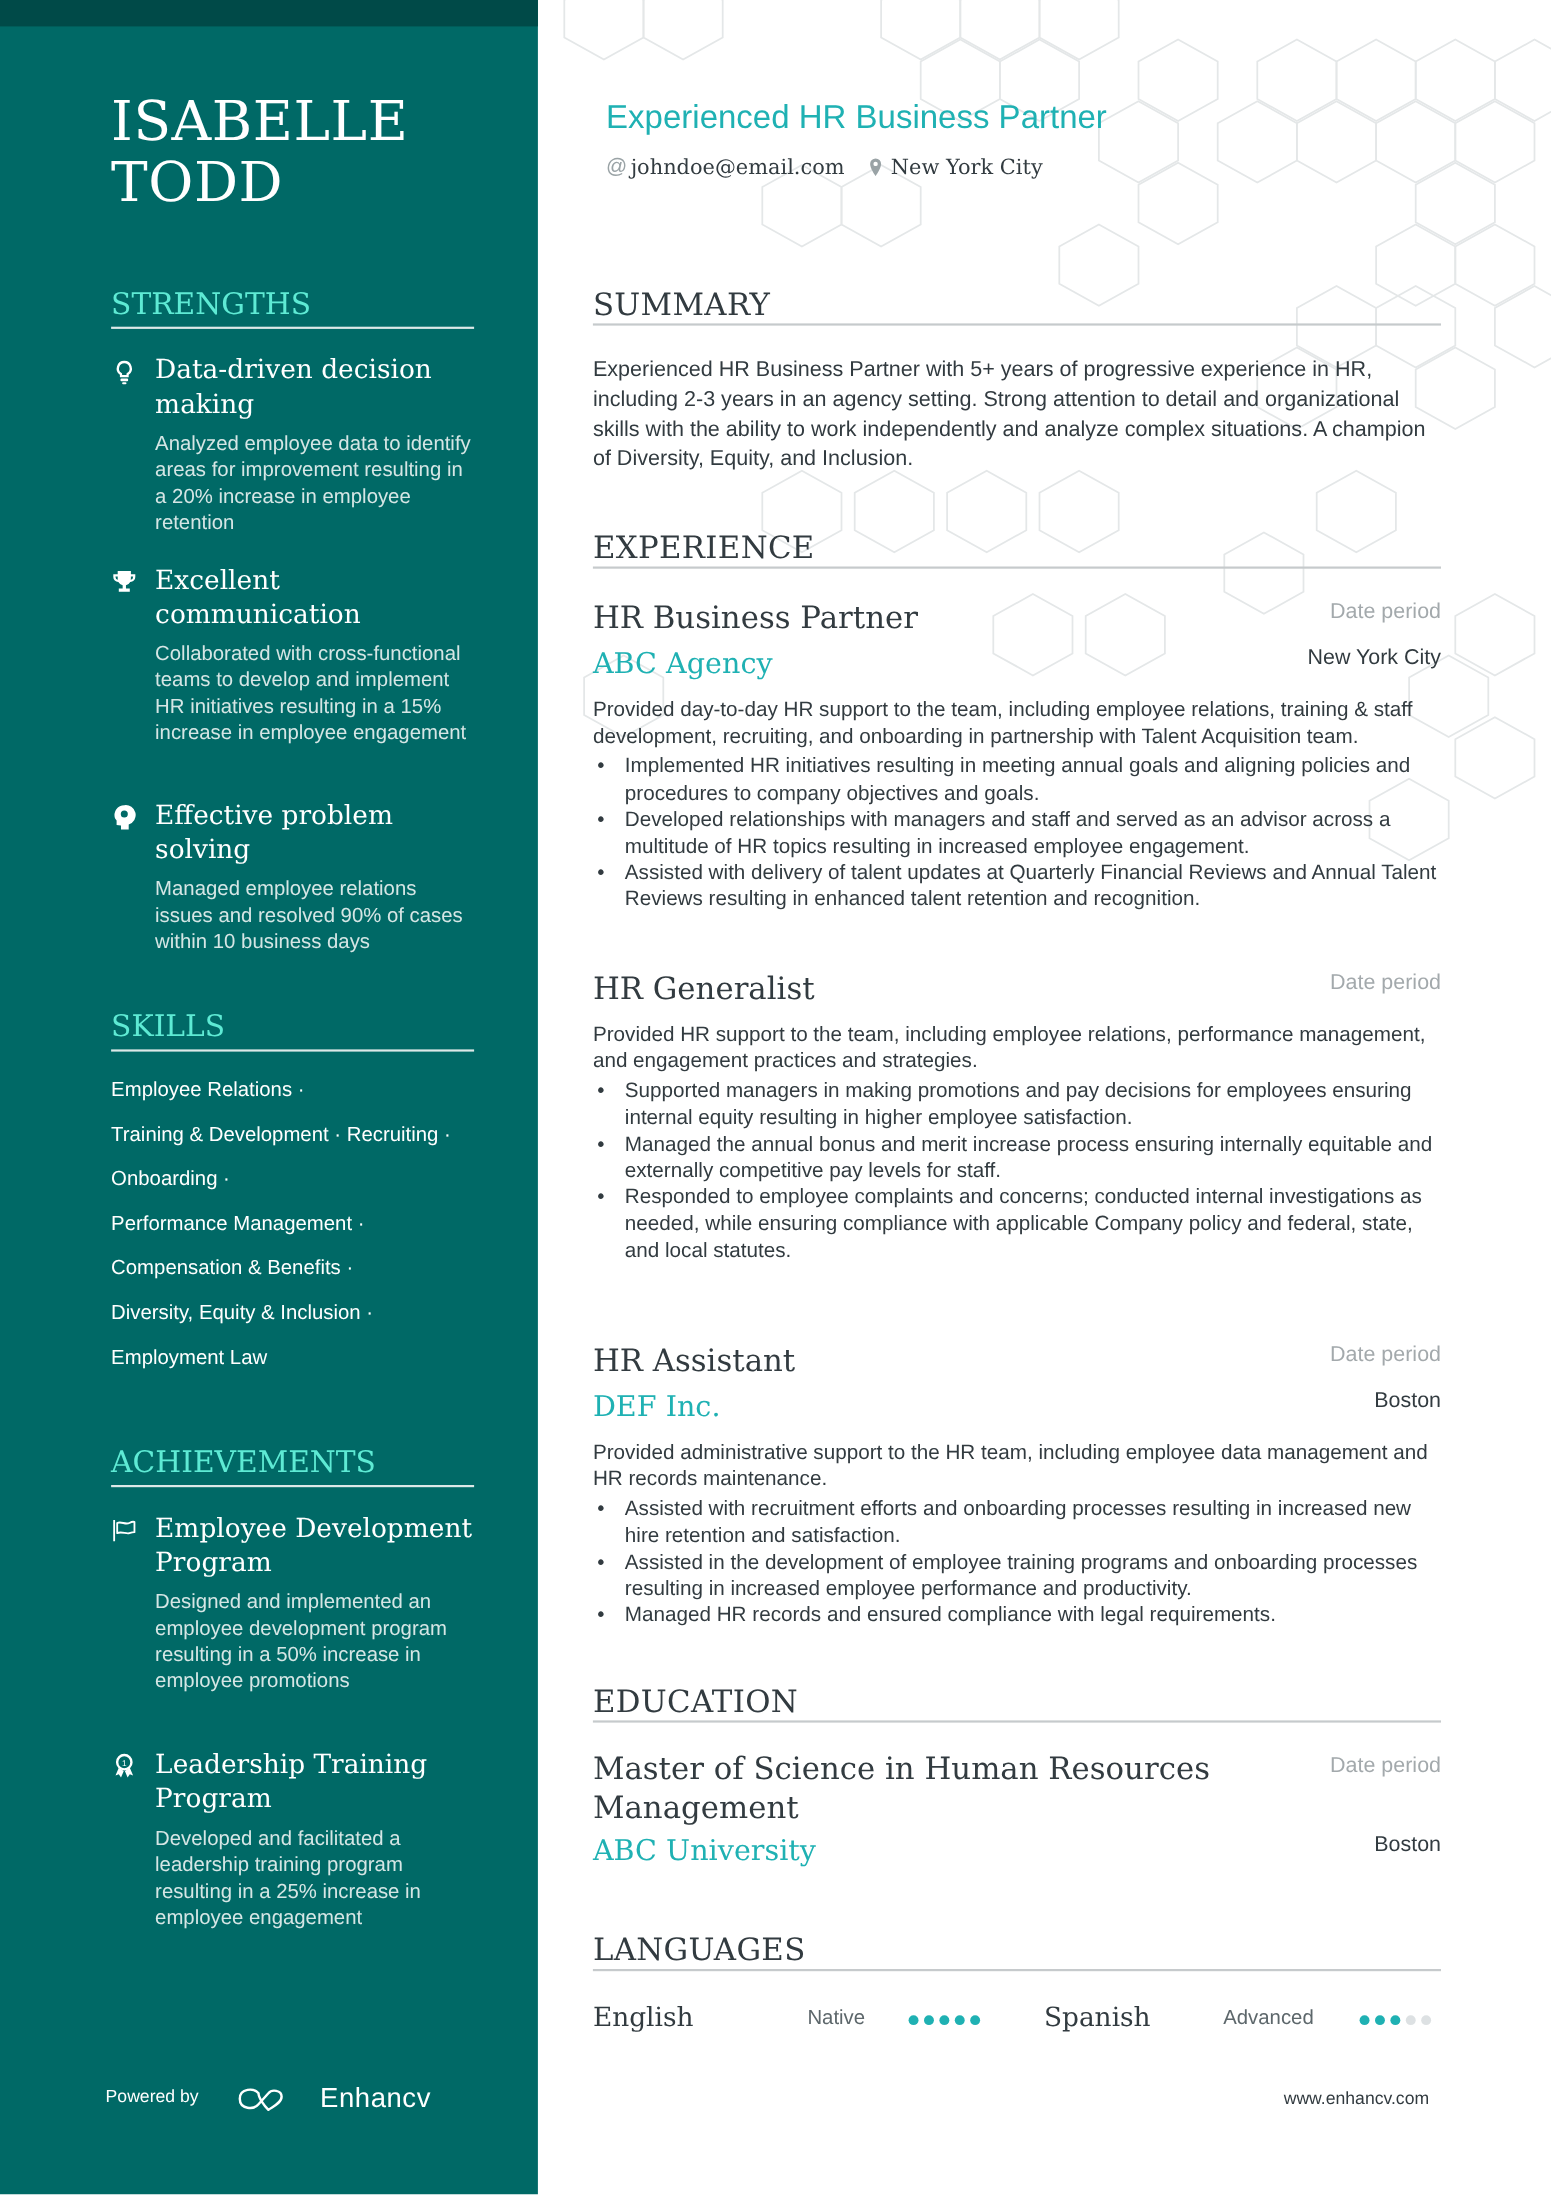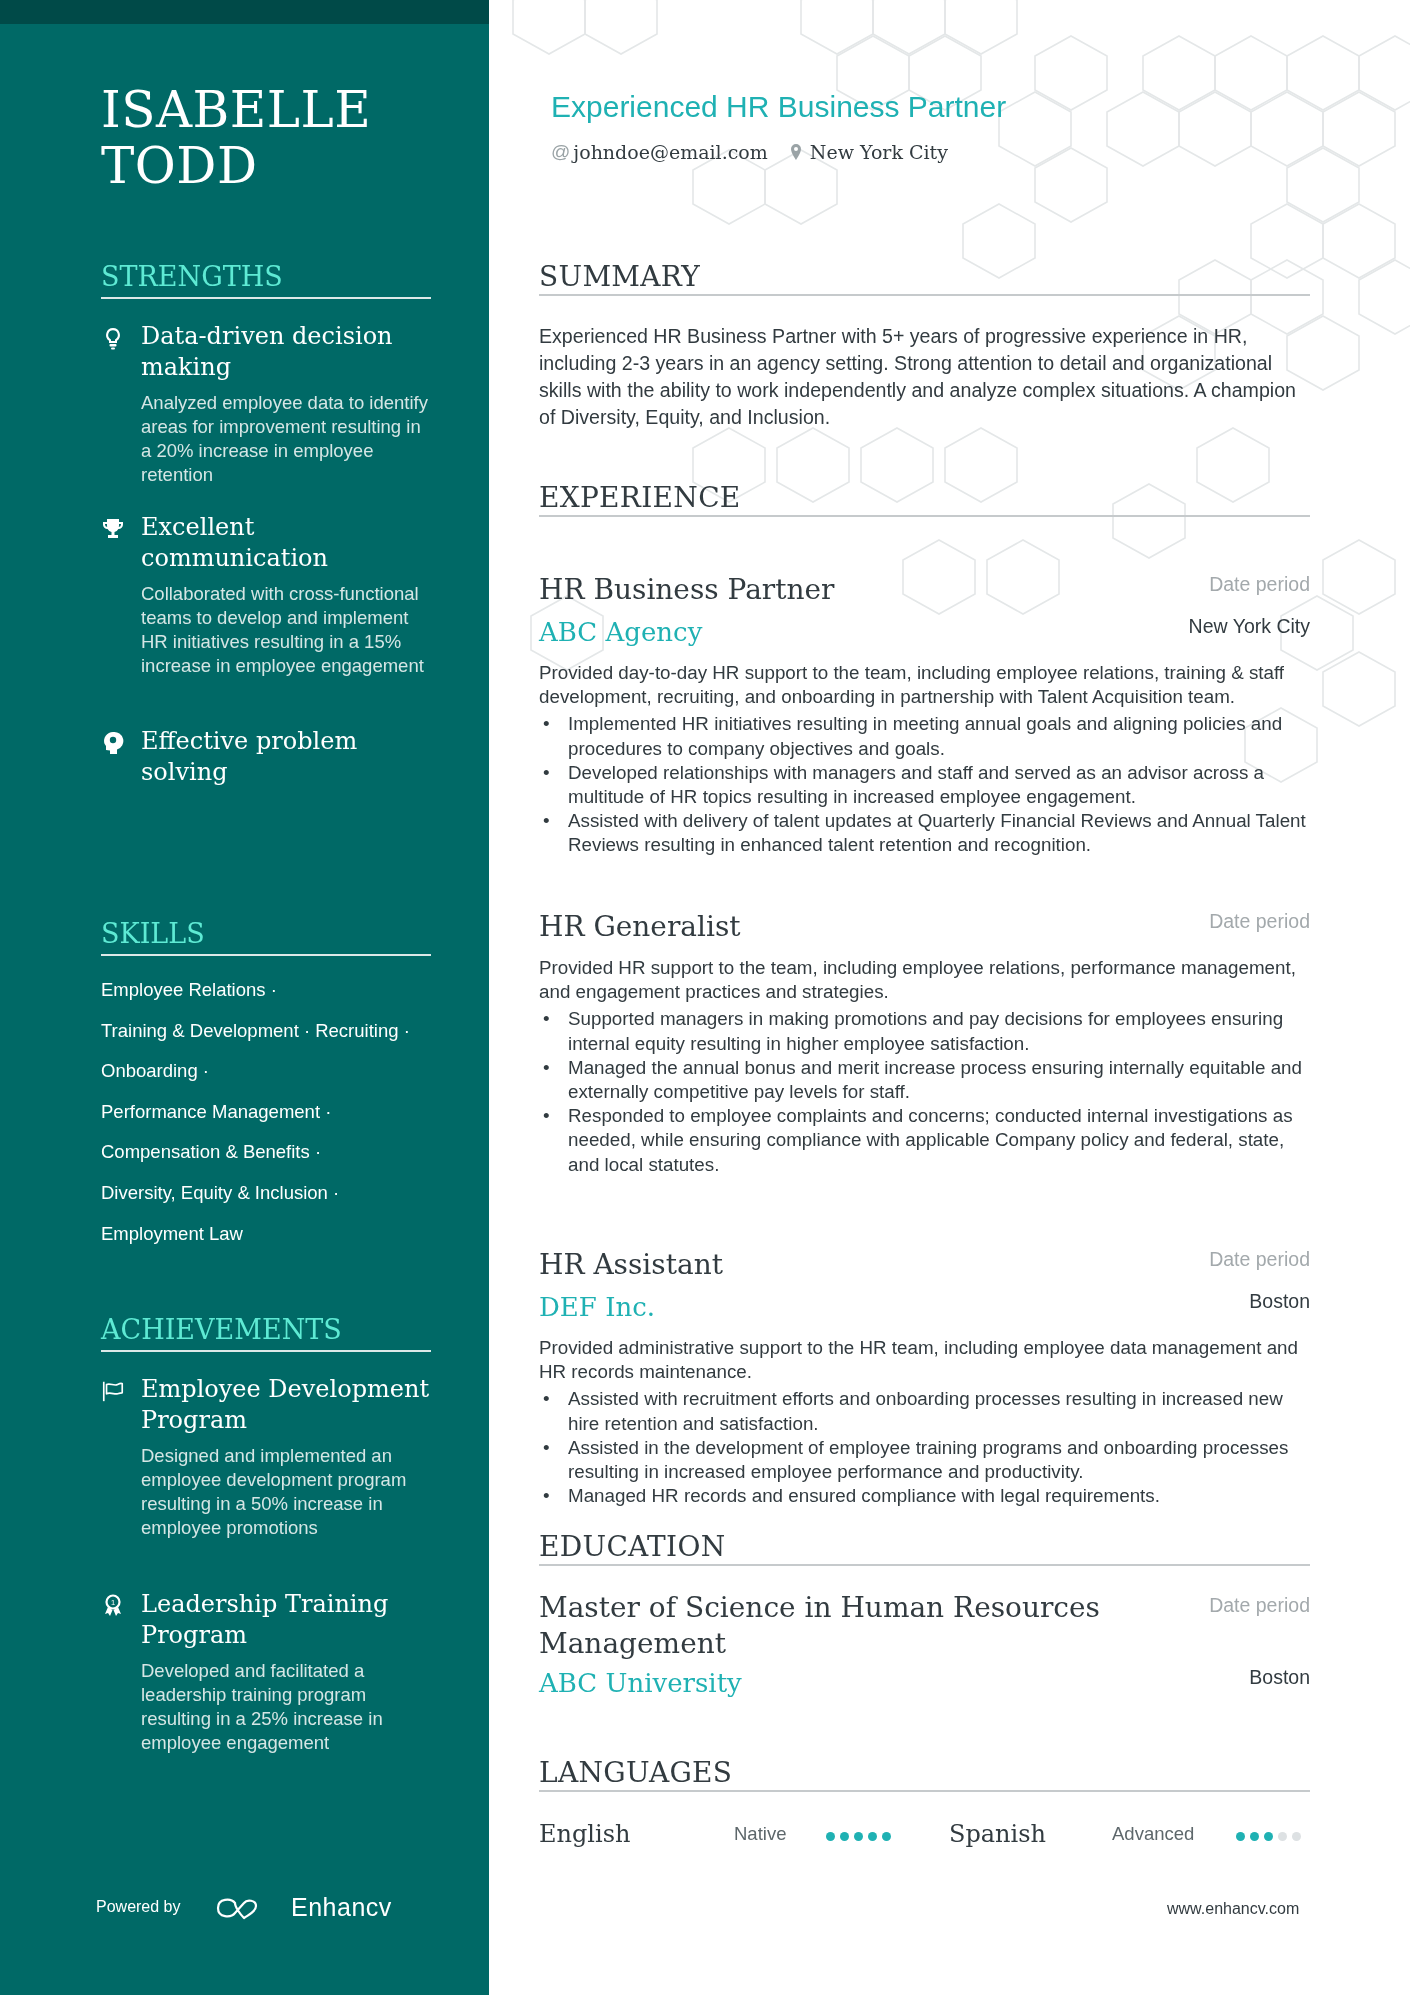--- a/index.html
+++ b/index.html
@@ -31,21 +31,21 @@
   .contact { position: absolute; left: 551px; top: 141px; font-family: "DejaVu Serif", serif; font-size: 19px; color: #323b40; white-space: nowrap; display: flex; align-items: center; }
   .contact .at { color: #9aa3a6; font-family: "Liberation Sans", sans-serif; font-size: 19px; margin-right: 3px; }
   .contact .pin { width: 12px; height: 18px; margin: 0 8px 0 22px; }
 
   .m-head { position: absolute; left: 539px; width: 771px; font-family: "DejaVu Serif", serif; font-size: 28px; line-height: 34px; color: #323b40; padding-bottom: 0; border-bottom: 2px solid #c6cacc; letter-spacing: 0.3px; }
 
   .summary { position: absolute; left: 539px; top: 323px; width: 775px; font-size: 19.6px; line-height: 27px; color: #323b40; }
 
   .job { position: absolute; left: 539px; width: 771px; }
   .job .row1 { position: relative; height: 42px; }
-  .job .role { font-family: "DejaVu Serif", serif; font-size: 28px; line-height: 42px; color: #323b40; white-space: nowrap; margin-top: 28px; }
+  .job .role { font-family: "DejaVu Serif", serif; font-size: 28px; line-height: 42px; color: #323b40; white-space: nowrap; }
   .job .date { position: absolute; right: 0; top: 4px; font-size: 19.5px; color: #a3a9ac; }
   .job .row2 { position: relative; height: 42px; }
   .job .company { font-family: "DejaVu Serif", serif; font-size: 26px; line-height: 42px; color: #1fb1b3; white-space: nowrap; }
   .job .loc { position: absolute; right: 0; top: 4px; font-size: 19.5px; color: #323b40; }
   .job .jdesc { margin-top: 8px; font-size: 18.8px; line-height: 24.2px; color: #323b40; }
   .job ul { list-style: none; margin-top: 3px; }
   .job li { position: relative; padding-left: 29px; font-size: 18.8px; line-height: 24.2px; color: #323b40; }
   .job li::before { content: "•"; position: absolute; left: 4px; top: 0; color: #323b40; }
 
   .edu-deg { font-family: "DejaVu Serif", serif; font-size: 28px; line-height: 36px; color: #323b40; width: 580px; }
@@ -136,20 +136,21 @@
     <div class="ttl">Excellent communication</div>
     <div class="desc">Collaborated with cross-functional teams to develop and implement HR initiatives resulting in a 15% increase in employee engagement</div>
   </div>
 
   <div class="s-item" style="top:726px;">
     <svg class="ico" viewBox="0 0 24 26">
         <path d="M12 2a9 9 0 0 0-8.5 11.8L5 16v4l4 .5V24h7v-4.5A9 9 0 0 0 12 2z" fill="#fff"></path>
         <circle cx="12" cy="10" r="3.2" fill="#006966"></circle>
       </svg>
     <div class="ttl">Effective problem solving</div>
+    <div class="desc">Managed employee relations issues and resolved 90% of cases within 10 business days</div>
   </div>
 
   <div class="s-head" style="top:918px;">SKILLS</div>
   <div class="skills">
     <div class="row">Employee Relations ·</div>
     <div class="row">Training &amp; Development · Recruiting ·</div>
     <div class="row">Onboarding ·</div>
     <div class="row">Performance Management ·</div>
     <div class="row">Compensation &amp; Benefits ·</div>
     <div class="row">Diversity, Equity &amp; Inclusion ·</div>

